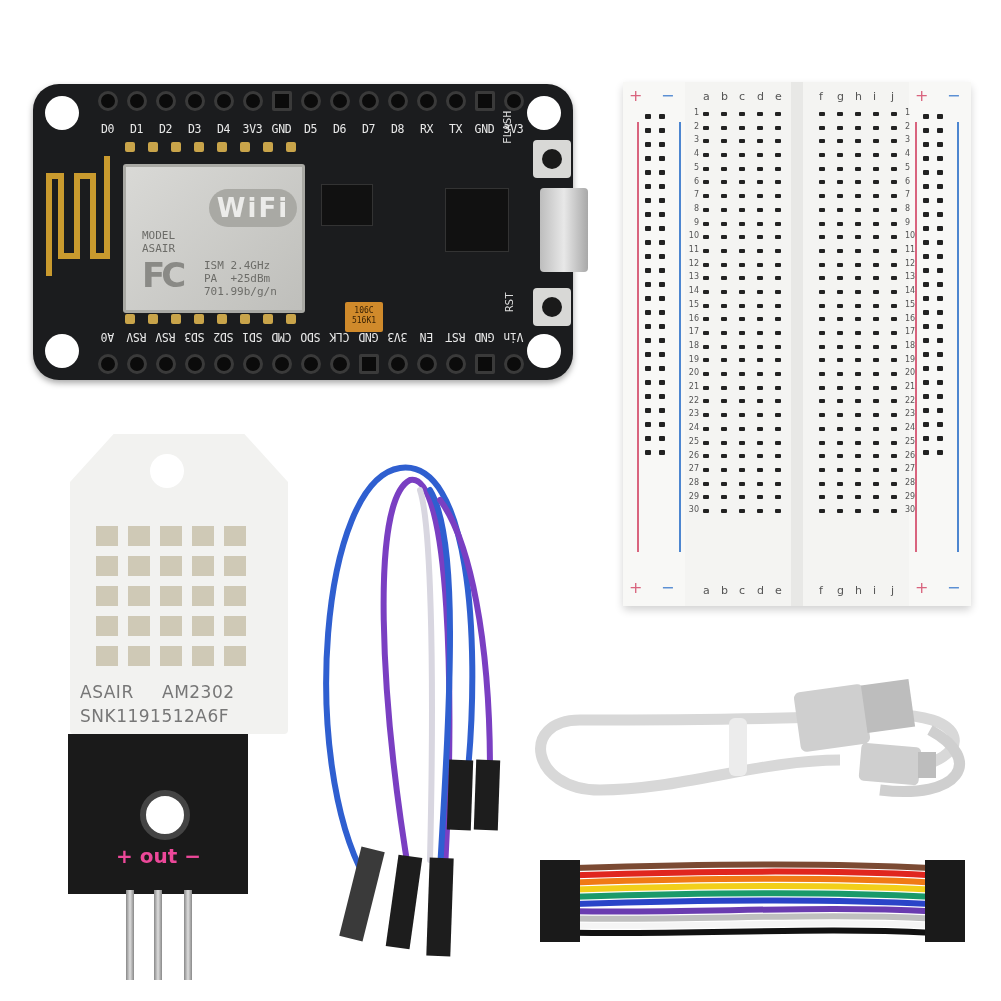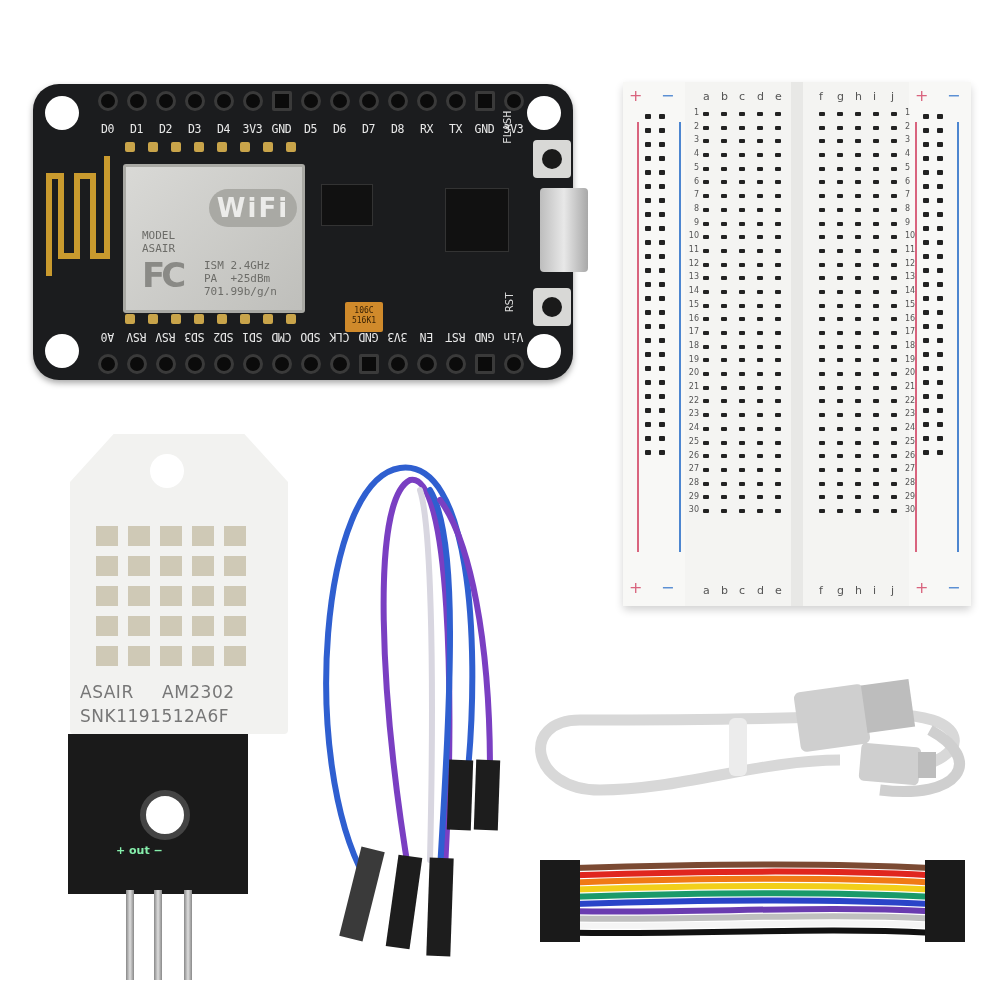--- a/index.html
+++ b/index.html
@@ -798,21 +798,21 @@
       <path d="M575 918.4 C700 920.4 820 912.4 930 918.4" stroke="#bfbfbf" stroke-width="6" fill="none"></path>
       <path d="M575 925.6 C700 927.6 820 919.6 930 925.6" stroke="#f5f5f5" stroke-width="6" fill="none"></path>
       <path d="M575 932.8 C700 934.8 820 926.8 930 932.8" stroke="#111111" stroke-width="6" fill="none"></path>
     </g>
   <rect x="540" y="860" width="40" height="82" fill="#1a1a1a"></rect>
   <rect x="925" y="860" width="40" height="82" fill="#1a1a1a"></rect>
 </svg>
 
 <div class="abs dhtpcb">
   <div class="abs" style="left:72px;top:56px;width:38px;height:38px;border-radius:50%;background:#fff;border:6px solid #444"></div>
-  <div class="abs" style="left:48px;top:110px;color:#86efac;font-weight:bold;font-size:11px;white-space:pre">+ out −</div>
+  <div class="abs" style="left:48px;top:110px;color:#ec4899;font-weight:bold;font-size:20px;white-space:pre">+ out −</div>
 </div>
 <div class="abs legs" style="left:126px"></div>
 <div class="abs legs" style="left:154px"></div>
 <div class="abs legs" style="left:184px"></div>
 <div class="abs dht">
   <div class="abs" style="left:80px;top:20px;width:34px;height:34px;border-radius:50%;background:#fff"></div>
   <div class="abs dhtgrid">
     <span></span>
       <span></span>
       <span></span>

